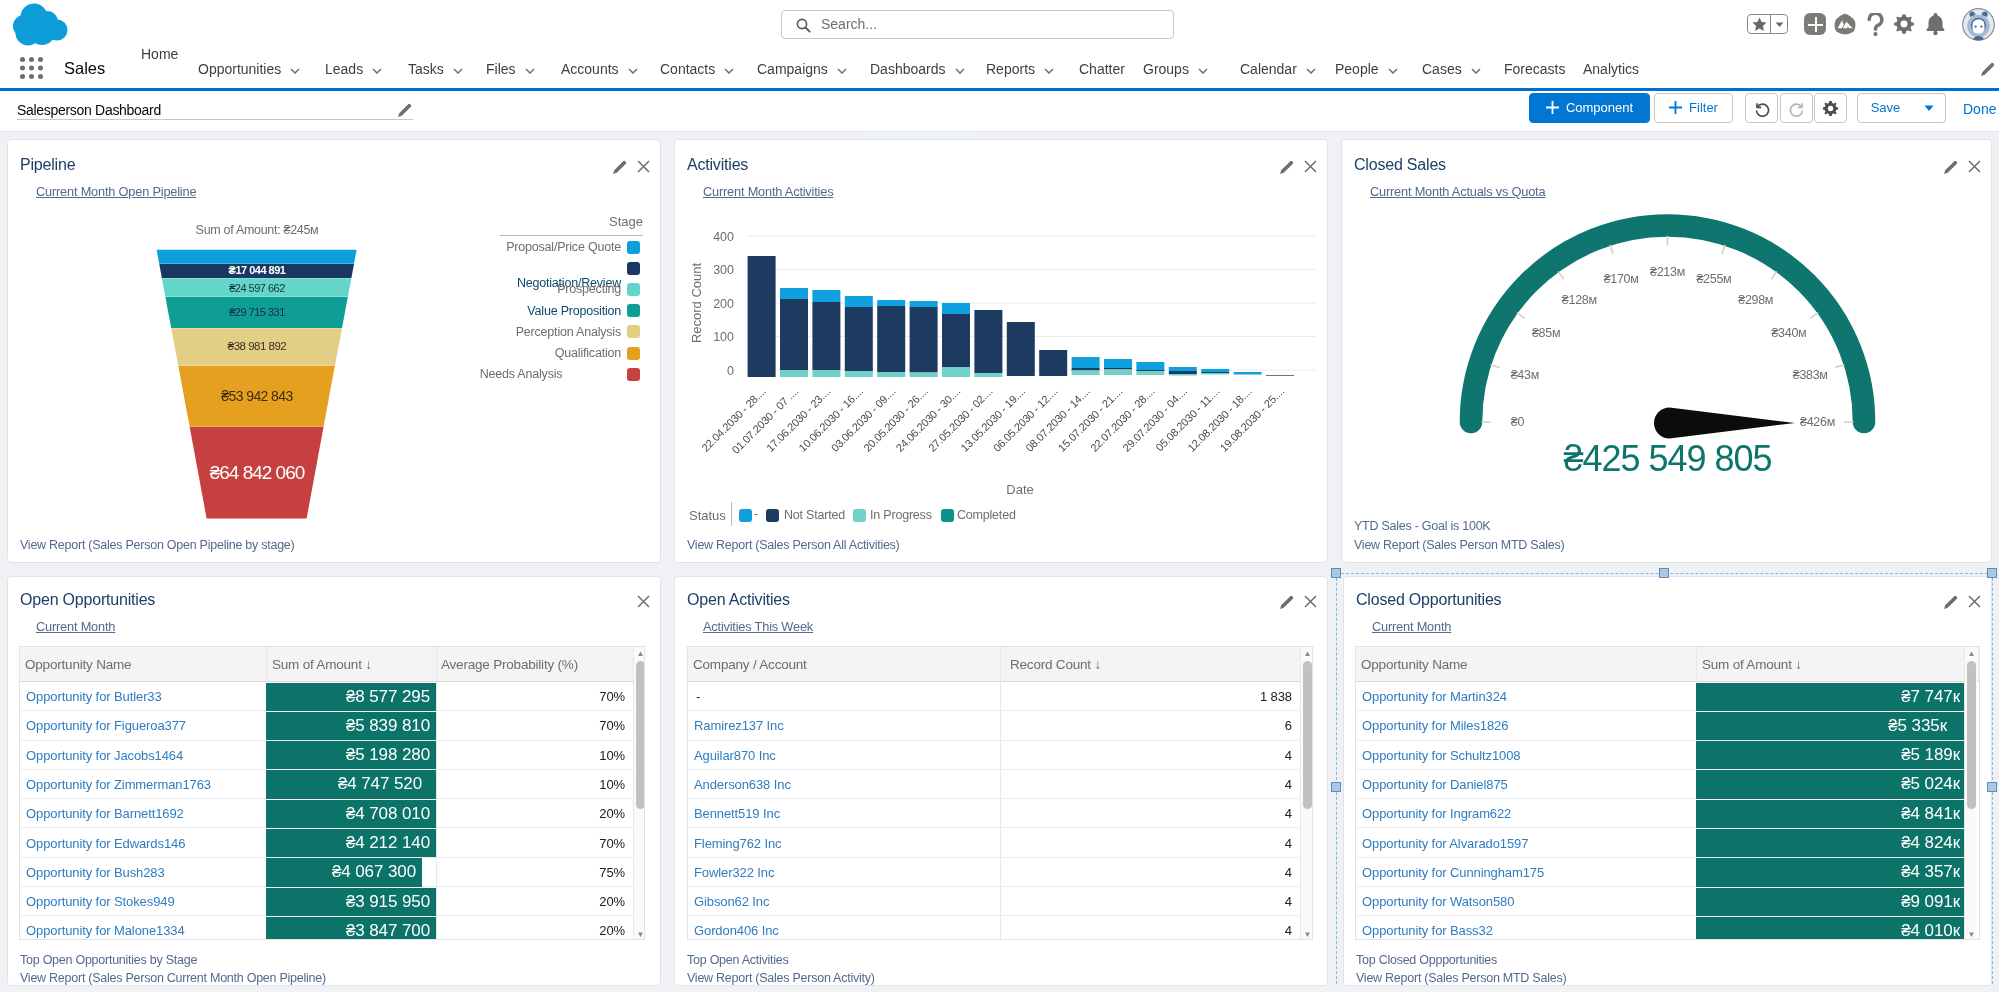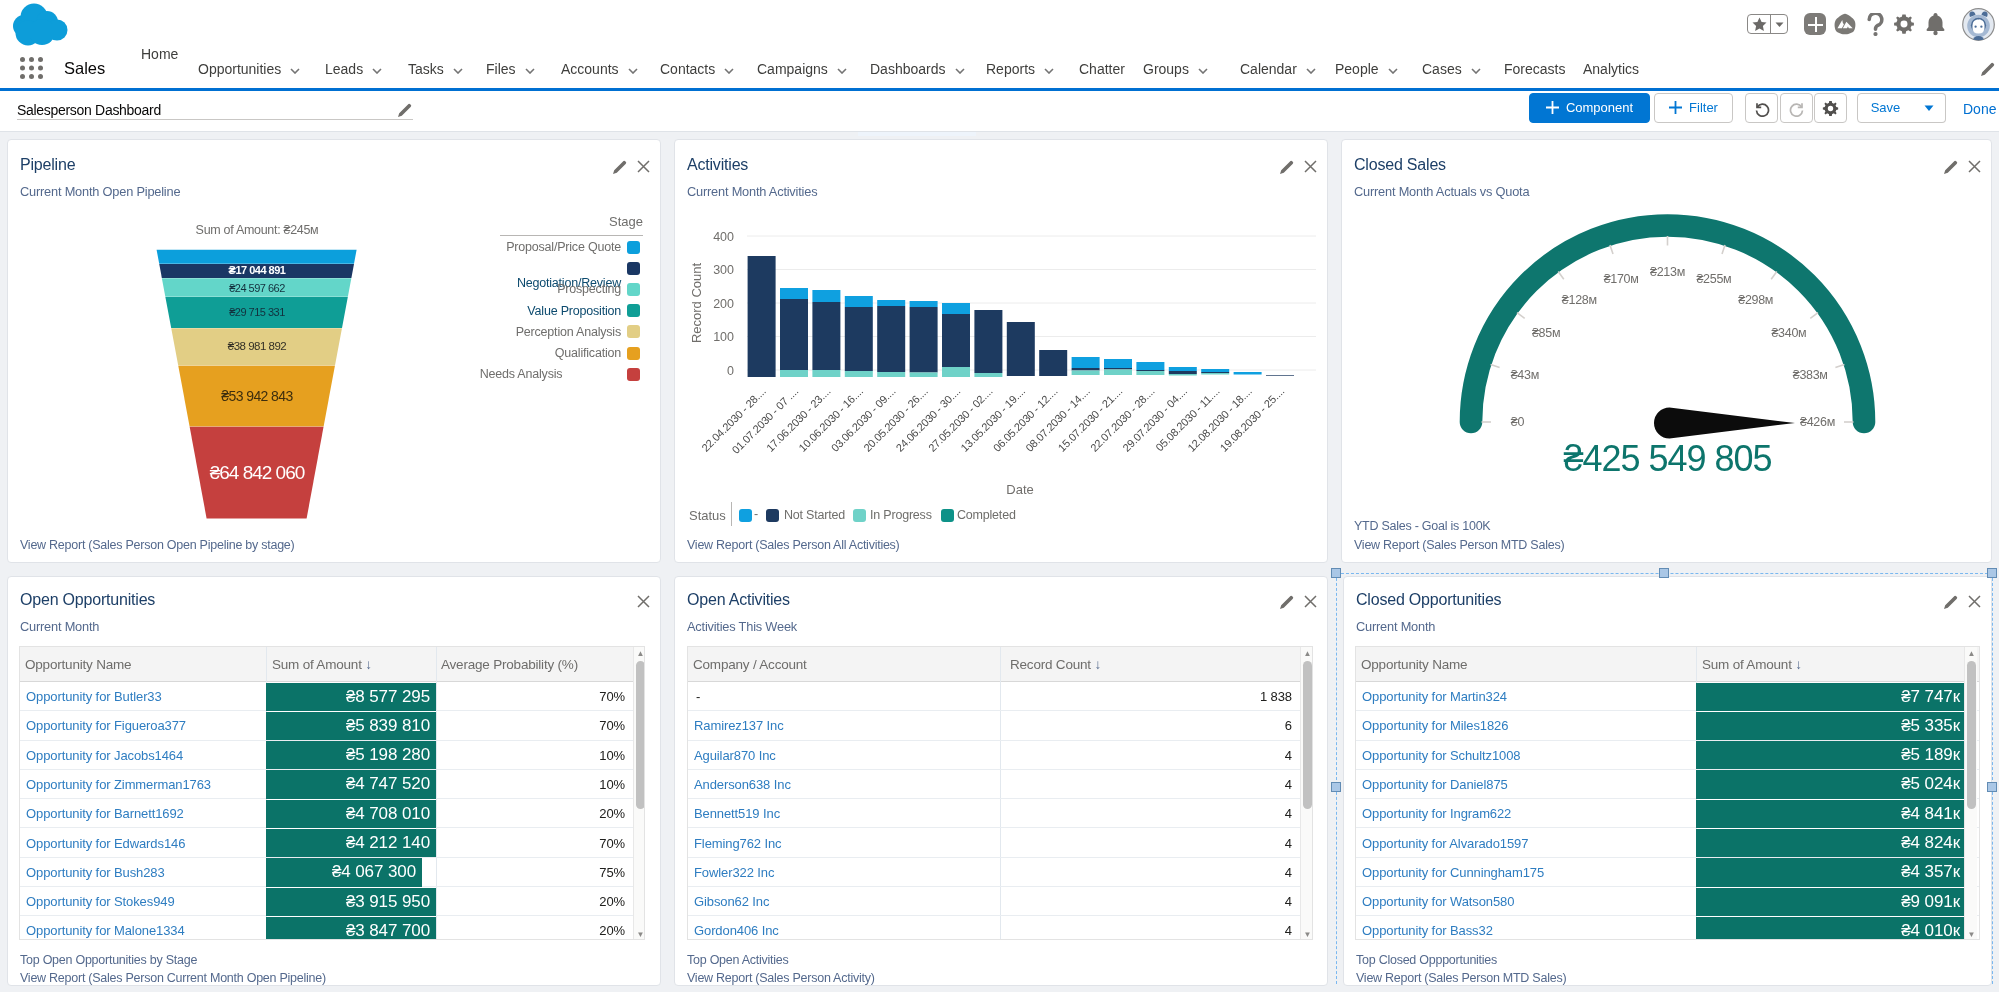--- a/index.html
+++ b/index.html
@@ -15,21 +15,21 @@
 .chev { display:inline-block; width:10px; height:6px; margin-left:9px; }
 #salestxt { position:absolute; left:64px; top:59px; font-size:16.5px; color:#080707; }
 
 #actionbar { position:absolute; left:0; top:91px; width:1999px; height:41px; background:#fff; border-bottom:1px solid #dfe3e8; }
 #dashtitle { position:absolute; left:17px; top:11px; font-size:14px; letter-spacing:-0.3px; color:#080707; }
 #titleline { position:absolute; left:17px; top:28px; width:396px; border-bottom:1px solid #c9c7c5; }
 .btn { position:absolute; top:2px; height:30px; border:1px solid #c9c7c5; border-radius:4px; background:#fff; font-size:13px; color:#0176d3; text-align:center; }
 
 .card { position:absolute; background:#fff; border:1px solid #e0e3e8; border-radius:4px; }
 .ctitle { position:absolute; left:12px; font-size:16px; letter-spacing:-0.2px; color:#1d3f67; }
-.csub { position:absolute; left:12px; font-size:12.8px; letter-spacing:-0.2px; color:#54698d; }
+.csub { position:absolute; left:28px; font-size:12.8px; letter-spacing:-0.2px; color:#54698d;text-decoration:underline; }
 .cfoot { position:absolute; left:12px; font-size:12.5px; letter-spacing:-0.25px; color:#54698d; white-space:nowrap; }
 
 .tbl { position:absolute; border:1px solid #e3e3e3; background:#fff; }
 .thead { position:absolute; left:0; top:0; width:100%; height:35px; background:#f4f4f4; border-bottom:1px solid #d8d8d8; }
 .th { position:absolute; top:0; height:35px; line-height:35px; font-size:13.5px; letter-spacing:-0.2px; color:#6e6d6b; white-space:nowrap; }
 .trow { position:absolute; left:0; width:100%; border-bottom:1px solid #e9edf1; background:transparent; }
 .lnk { position:absolute; font-size:13px; letter-spacing:-0.1px; color:#2e7dc1; white-space:nowrap; }
 .val { position:absolute; font-size:13px; letter-spacing:-0.1px; color:#20201e; text-align:right; }
 .bar { position:absolute; background:#0b7368; color:#fff; font-size:17px; letter-spacing:-0.1px; text-align:right; }
 .sbar { position:absolute; width:13px; background:#fafaf9; border-left:1px solid #e8e8e8; }
@@ -44,20 +44,27 @@
     <g fill="#0d9dd9">
       <circle cx="24" cy="26" r="11"></circle>
       <circle cx="34" cy="17" r="13.5"></circle>
       <circle cx="47" cy="22" r="11"></circle>
       <circle cx="57" cy="30" r="10.5"></circle>
       <circle cx="28" cy="33" r="12.5"></circle>
       <circle cx="42" cy="32" r="13"></circle>
       <rect x="24" y="24" width="32" height="14"></rect>
     </g>
   </svg>
+  <div id="searchbox">
+    <svg class="abs" style="left:14px;top:7px" width="15" height="15" viewBox="0 0 15 15">
+        <circle cx="6" cy="6" r="4.6" fill="none" stroke="#555" stroke-width="1.6"></circle>
+        <line x1="9.5" y1="9.5" x2="13.7" y2="13.7" stroke="#555" stroke-width="1.8" stroke-linecap="round"></line>
+      </svg>
+    <span>Search...</span>
+  </div>
   <div id="topicons">
     <div class="abs" style="left:1747px;top:14px;width:41px;height:20px;border:1px solid #8a8886;border-radius:4px">
       <svg class="abs" style="left:4px;top:2px" width="15" height="15" viewBox="0 0 15 15">
           <path d="M7.5 0.5 L9.6 5 L14.5 5.6 L10.9 9 L11.9 13.9 L7.5 11.4 L3.1 13.9 L4.1 9 L0.5 5.6 L5.4 5 Z" fill="#6b6967"></path>
         </svg>
       <div class="abs" style="left:22px;top:0;width:1px;height:19px;background:#8a8886"></div>
       <svg class="abs" style="left:27px;top:7px" width="9" height="6" viewBox="0 0 9 6">
           <path d="M0.5 0.5 L4.5 5 L8.5 0.5 Z" fill="#6b6967"></path>
         </svg>
     </div>
@@ -404,21 +411,21 @@
 <div class="trow" style="top:64.3px;height:29.3px"></div>
 <div class="lnk" style="left:6px;top:calc(64.3px + 7px)">Opportunity for Figueroa377</div>
 <div class="bar" style="left:246px;top:calc(64.3px + 0.5px);width:170px;height:28.3px;line-height:28.3px;padding-right:6px">₴5 839 810</div>
 <div class="val" style="left:430px;top:calc(64.3px + 7px);width:175px">70%</div>
 <div class="trow" style="top:93.6px;height:29.3px"></div>
 <div class="lnk" style="left:6px;top:calc(93.6px + 7px)">Opportunity for Jacobs1464</div>
 <div class="bar" style="left:246px;top:calc(93.6px + 0.5px);width:170px;height:28.3px;line-height:28.3px;padding-right:6px">₴5 198 280</div>
 <div class="val" style="left:430px;top:calc(93.6px + 7px);width:175px">10%</div>
 <div class="trow" style="top:122.9px;height:29.3px"></div>
 <div class="lnk" style="left:6px;top:calc(122.9px + 7px)">Opportunity for Zimmerman1763</div>
-<div class="bar" style="left:246px;top:calc(122.9px + 0.5px);width:170px;height:28.3px;line-height:28.3px;padding-right:6px">₴4 747 520</div>
+<div class="bar" style="left:246px;top:calc(122.9px + 0.5px);width:170px;height:28.3px;line-height:28.3px;padding-right:14px">₴4 747 520</div>
 <div class="val" style="left:430px;top:calc(122.9px + 7px);width:175px">10%</div>
 <div class="trow" style="top:152.2px;height:29.3px"></div>
 <div class="lnk" style="left:6px;top:calc(152.2px + 7px)">Opportunity for Barnett1692</div>
 <div class="bar" style="left:246px;top:calc(152.2px + 0.5px);width:170px;height:28.3px;line-height:28.3px;padding-right:6px">₴4 708 010</div>
 <div class="val" style="left:430px;top:calc(152.2px + 7px);width:175px">20%</div>
 <div class="trow" style="top:181.5px;height:29.3px"></div>
 <div class="lnk" style="left:6px;top:calc(181.5px + 7px)">Opportunity for Edwards146</div>
 <div class="bar" style="left:246px;top:calc(181.5px + 0.5px);width:170px;height:28.3px;line-height:28.3px;padding-right:6px">₴4 212 140</div>
 <div class="val" style="left:430px;top:calc(181.5px + 7px);width:175px">70%</div>
 <div class="trow" style="top:210.8px;height:29.3px"></div>
@@ -504,21 +511,21 @@
   <div class="tbl" style="left:11px;top:69px;width:624.6px;height:294px;overflow:hidden">
 <div class="thead"></div>
 <div class="th" style="left:5px">Opportunity Name</div>
 <div class="th" style="left:346px">Sum of Amount <span style="color:#54698d">↓</span></div>
 <div class="abs" style="left:339.5px;top:0;width:1px;height:294px;background:#e2e8ee"></div>
 <div class="trow" style="top:35.0px;height:29.3px"></div>
 <div class="lnk" style="left:6px;top:calc(35.0px + 7px)">Opportunity for Martin324</div>
 <div class="bar" style="left:339.5px;top:calc(35.0px + 0.5px);width:268.5px;height:28.3px;line-height:28.3px;padding-right:4px">₴7 747к</div>
 <div class="trow" style="top:64.3px;height:29.3px"></div>
 <div class="lnk" style="left:6px;top:calc(64.3px + 7px)">Opportunity for Miles1826</div>
-<div class="bar" style="left:339.5px;top:calc(64.3px + 0.5px);width:268.5px;height:28.3px;line-height:28.3px;padding-right:4px">₴5 335к</div>
+<div class="bar" style="left:339.5px;top:calc(64.3px + 0.5px);width:268.5px;height:28.3px;line-height:28.3px;padding-right:17px">₴5 335к</div>
 <div class="trow" style="top:93.6px;height:29.3px"></div>
 <div class="lnk" style="left:6px;top:calc(93.6px + 7px)">Opportunity for Schultz1008</div>
 <div class="bar" style="left:339.5px;top:calc(93.6px + 0.5px);width:268.5px;height:28.3px;line-height:28.3px;padding-right:4px">₴5 189к</div>
 <div class="trow" style="top:122.9px;height:29.3px"></div>
 <div class="lnk" style="left:6px;top:calc(122.9px + 7px)">Opportunity for Daniel875</div>
 <div class="bar" style="left:339.5px;top:calc(122.9px + 0.5px);width:268.5px;height:28.3px;line-height:28.3px;padding-right:4px">₴5 024к</div>
 <div class="trow" style="top:152.2px;height:29.3px"></div>
 <div class="lnk" style="left:6px;top:calc(152.2px + 7px)">Opportunity for Ingram622</div>
 <div class="bar" style="left:339.5px;top:calc(152.2px + 0.5px);width:268.5px;height:28.3px;line-height:28.3px;padding-right:4px">₴4 841к</div>
 <div class="trow" style="top:181.5px;height:29.3px"></div>

